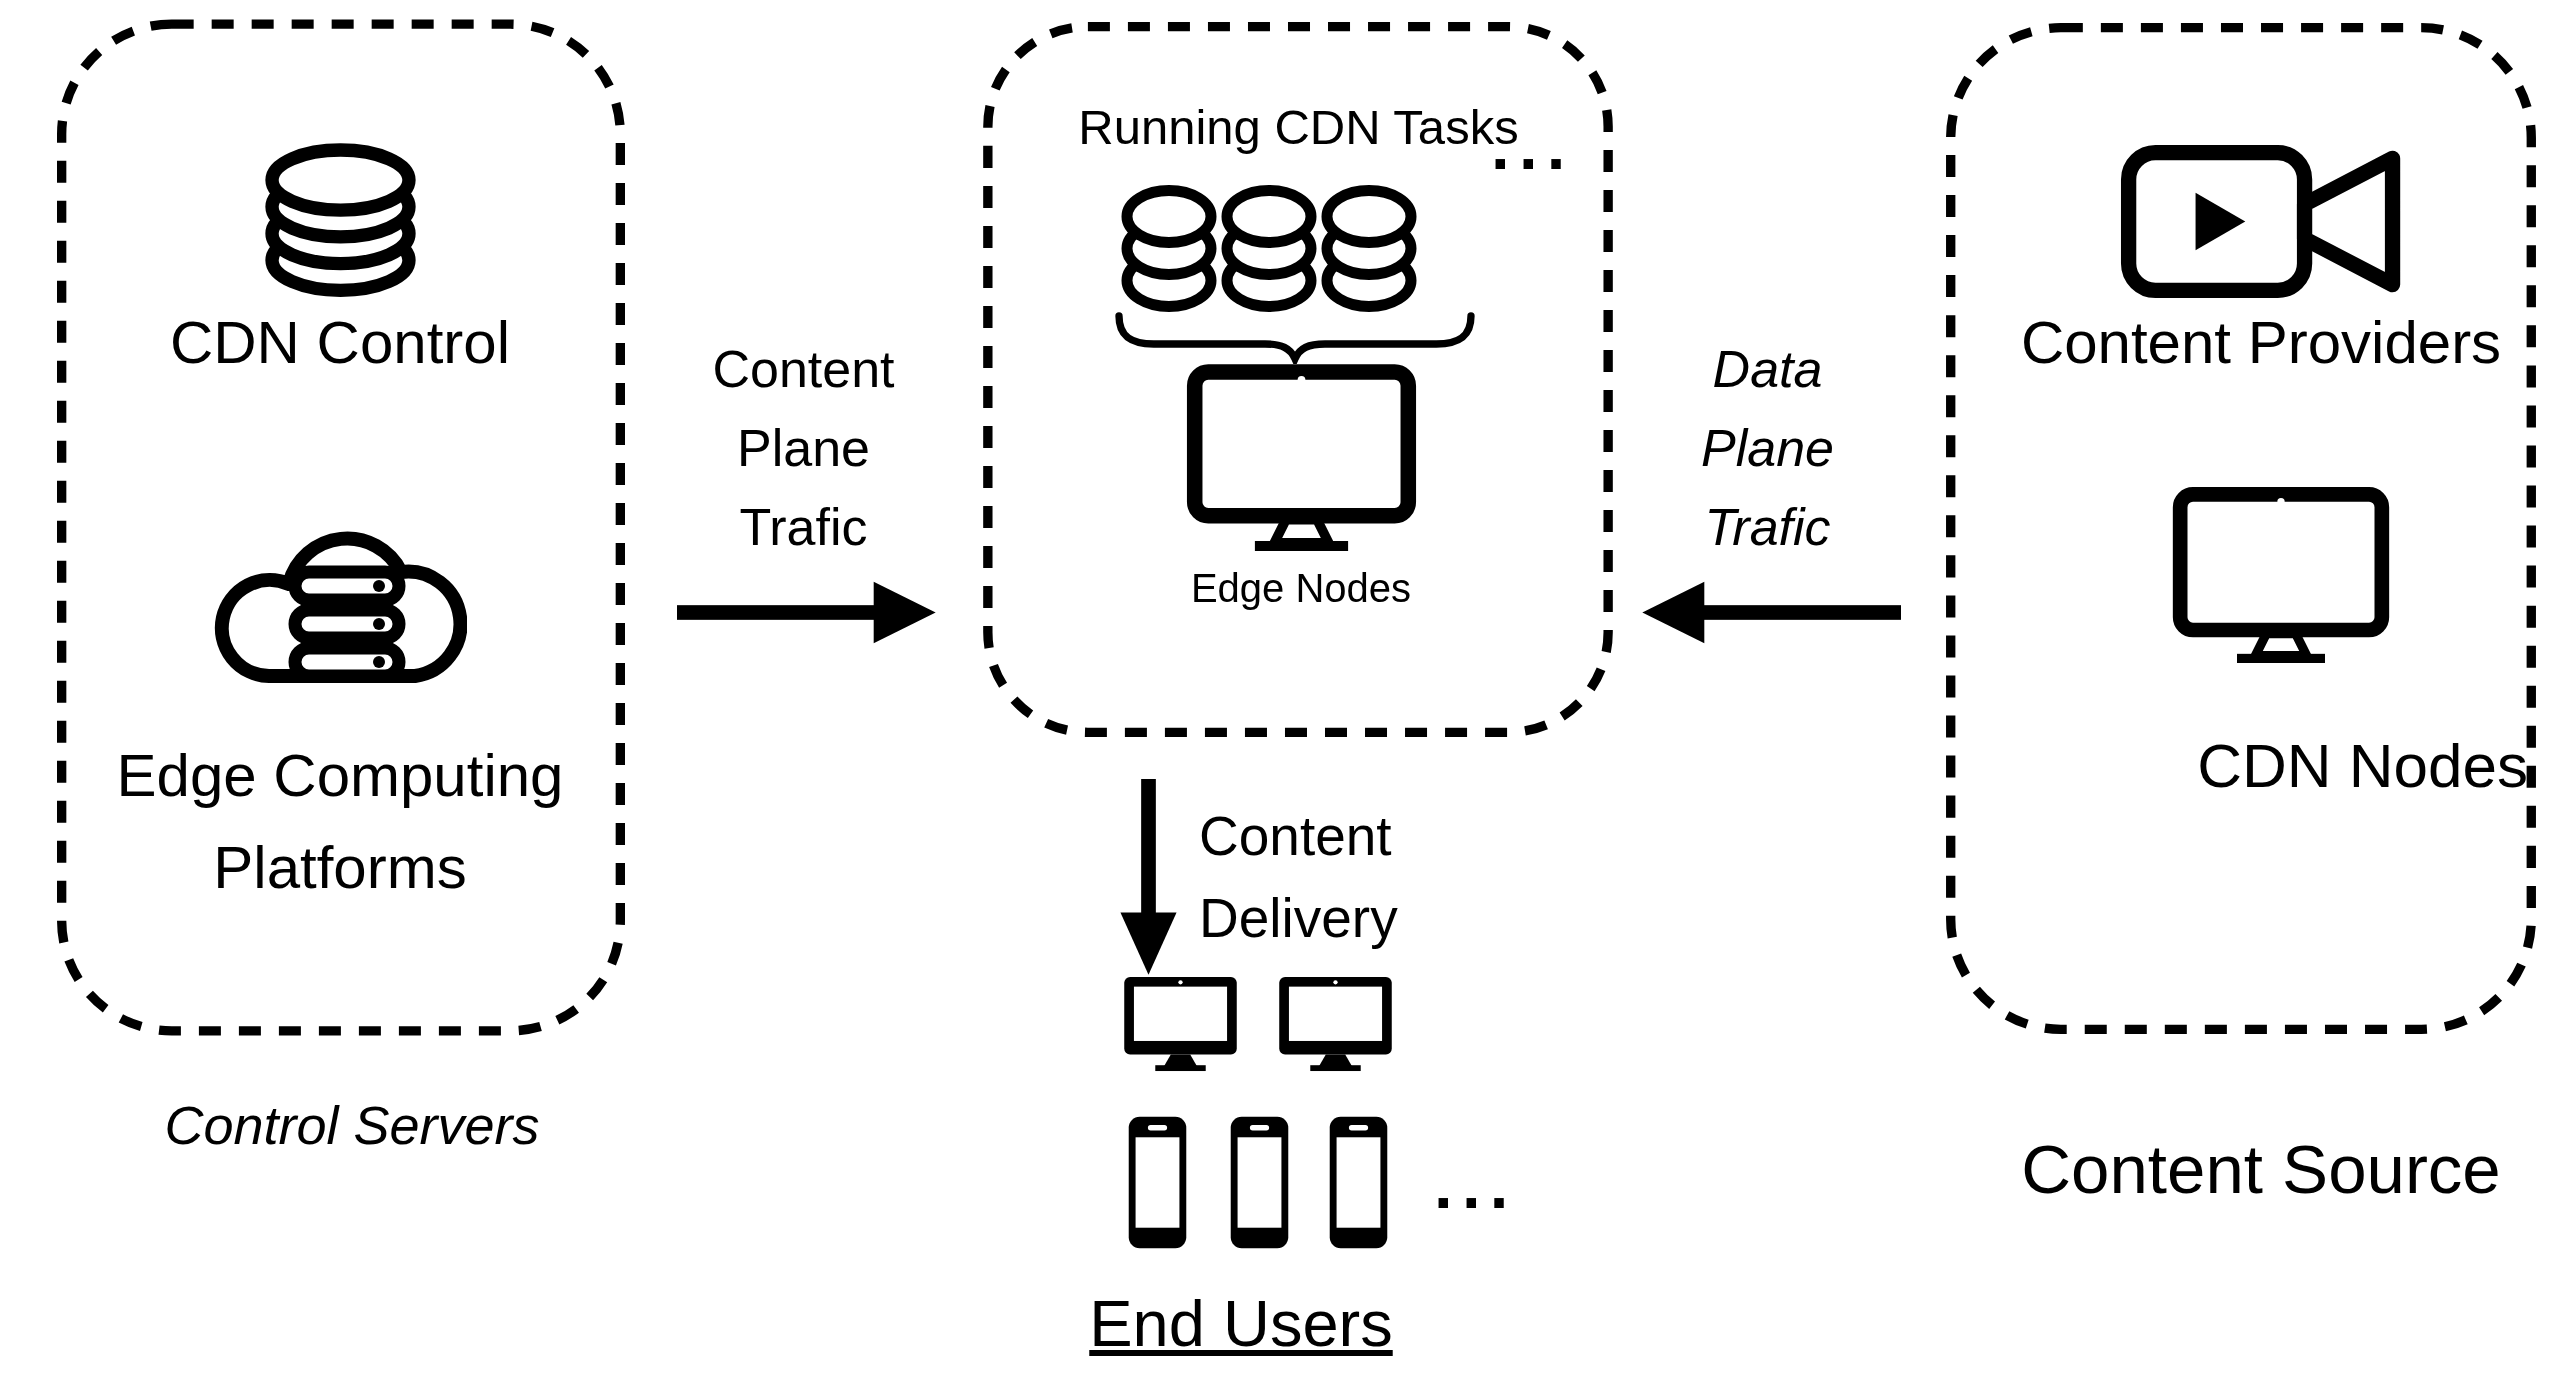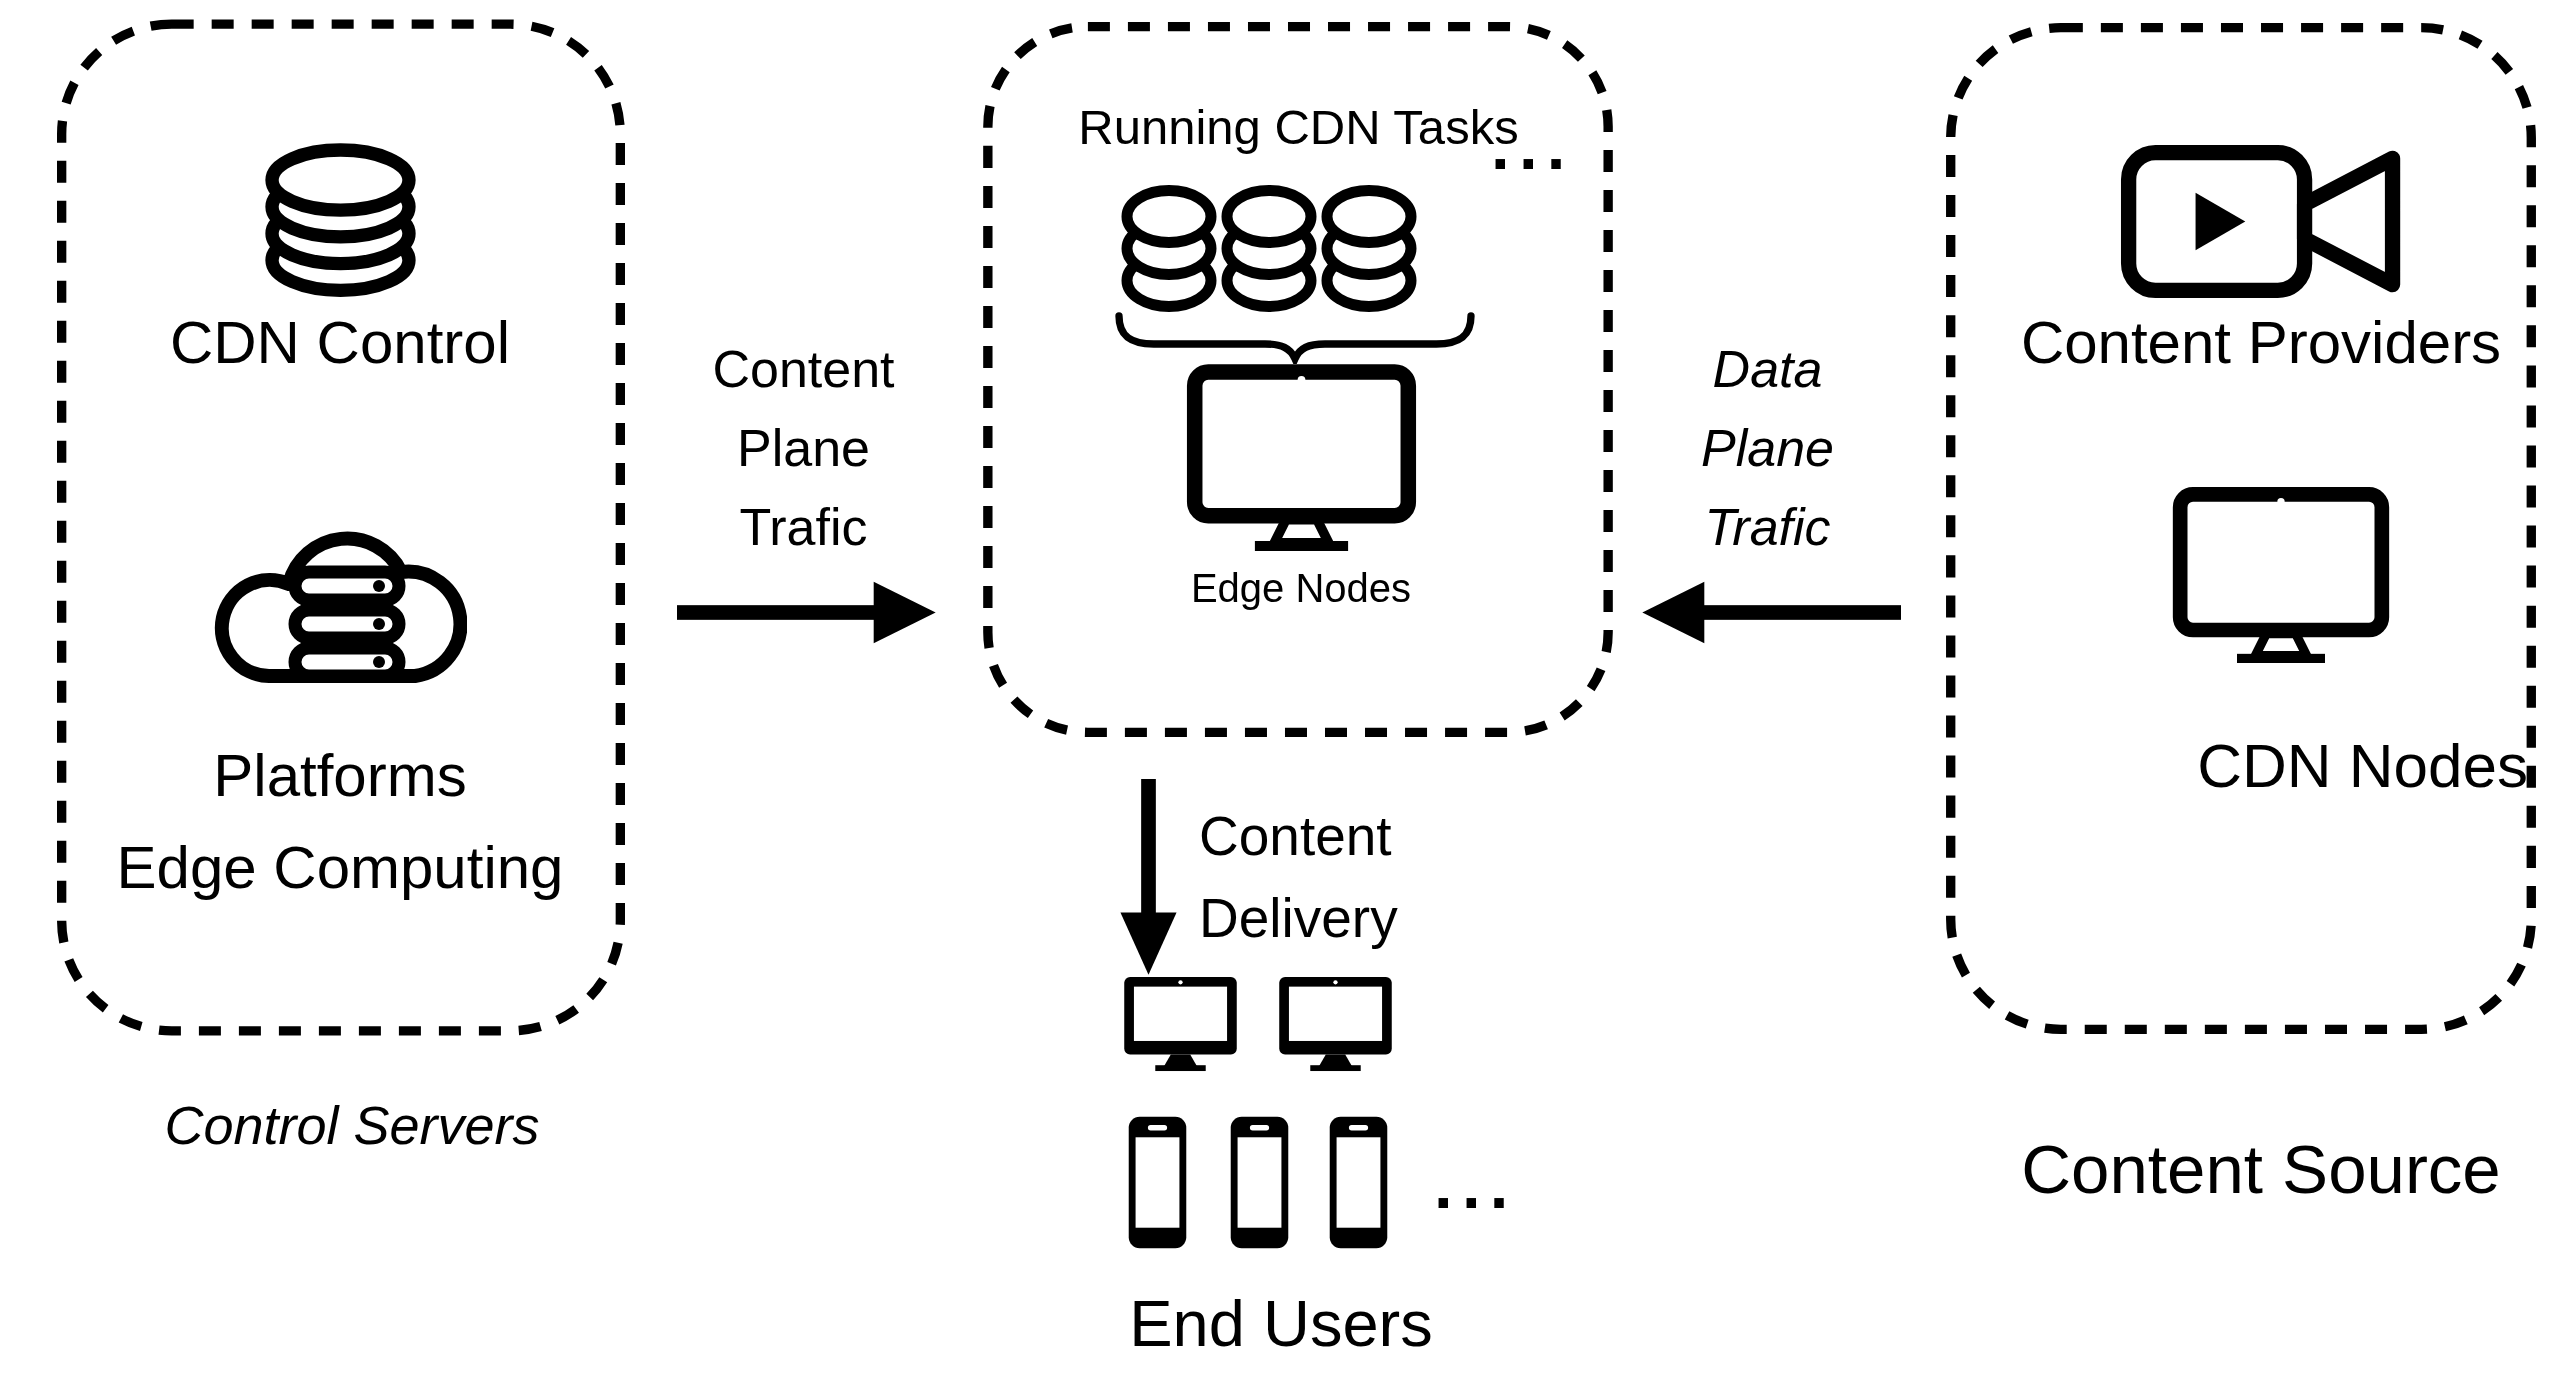--- a/index.html
+++ b/index.html
@@ -45,22 +45,22 @@
       <rect x="44" y="81" width="52" height="14" rx="7"></rect>
     </g>
     <g fill="#000">
       <circle cx="86" cy="50" r="3"></circle>
       <circle cx="86" cy="69" r="3"></circle>
       <circle cx="86" cy="88" r="3"></circle>
     </g>
   </svg>
 
   <div class="label" style="left:40px;top:730px;width:600px;font-size:60px;line-height:92px;">
+    <div>Edge Computing</div>
     <div>Platforms</div>
-    <div>Edge Computing</div>
   </div>
 
   <div class="label" style="left:52px;top:1094px;width:600px;font-size:54px;font-style:italic;">Control Servers</div>
 
   <div class="label" style="left:1017px;top:99px;width:563px;font-size:49px;">Running CDN Tasks</div>
 
   <svg class="abs" style="left:1119px;top:181px" width="100" height="133" viewBox="0 0 100 130">
     <g fill="#fff" stroke="#000" stroke-width="11">
       <ellipse cx="50" cy="98" rx="42" ry="26"></ellipse>
       <ellipse cx="50" cy="66" rx="42" ry="26"></ellipse>
@@ -155,21 +155,21 @@
     <rect x="16" y="8" width="14" height="4" rx="2" fill="#fff"></rect>
   </svg>
   <svg class="abs" style="left:1326px;top:1114px" width="65" height="137" viewBox="0 0 46 100">
     <rect x="2" y="2" width="42" height="96" rx="8" fill="#000"></rect>
     <rect x="7" y="17" width="32" height="66" fill="#fff"></rect>
     <rect x="16" y="8" width="14" height="4" rx="2" fill="#fff"></rect>
   </svg>
 
   <div class="label" style="left:1434px;top:1146px;font-size:67px;font-weight:bold;letter-spacing:9.3px;">...</div>
 
-  <div class="label" style="left:1014px;top:1286px;width:534px;font-size:65px;">End Users</div>
+  <div class="label" style="left:974px;top:1286px;width:534px;font-size:65px;text-decoration:underline;">End Users</div>
 
   <svg class="abs" style="left:2119px;top:145px" width="287" height="153" viewBox="0 0 150 80">
     <rect x="5" y="4" width="92" height="72" rx="14" fill="#fff" stroke="#000" stroke-width="8"></rect>
     <path d="M40 25 L66 40 L40 55 Z" fill="#000"></path>
     <path d="M97 31 L143 7 L143 73 L97 49 Z" fill="#fff" stroke="#000" stroke-width="8" stroke-linejoin="round"></path>
   </svg>
 
   <div class="label" style="left:1994px;top:308px;width:534px;font-size:60px;">Content Providers</div>
 
   <svg class="abs" style="left:2171px;top:487px" width="220" height="176" viewBox="0 0 120 96">

